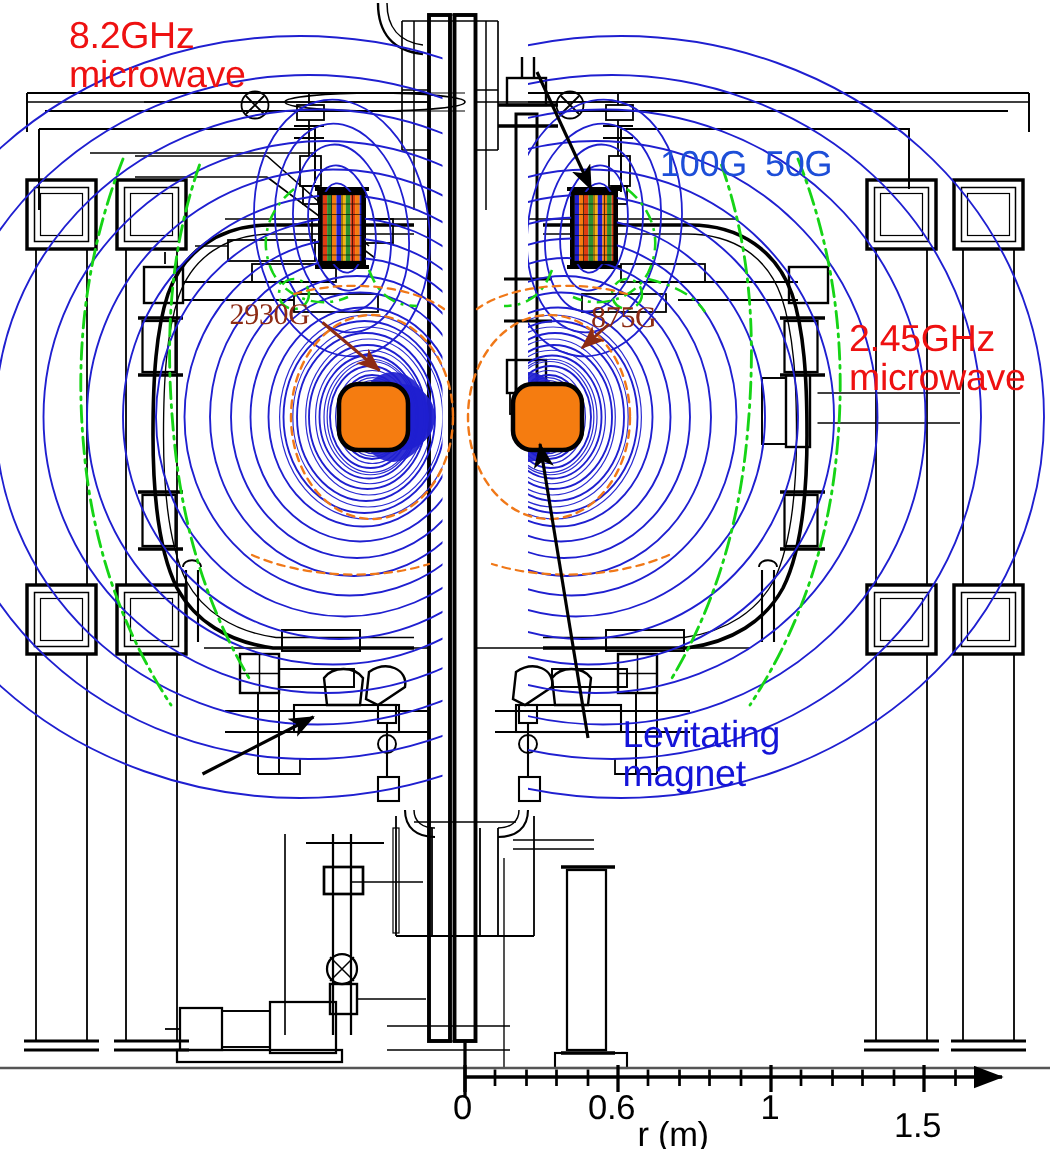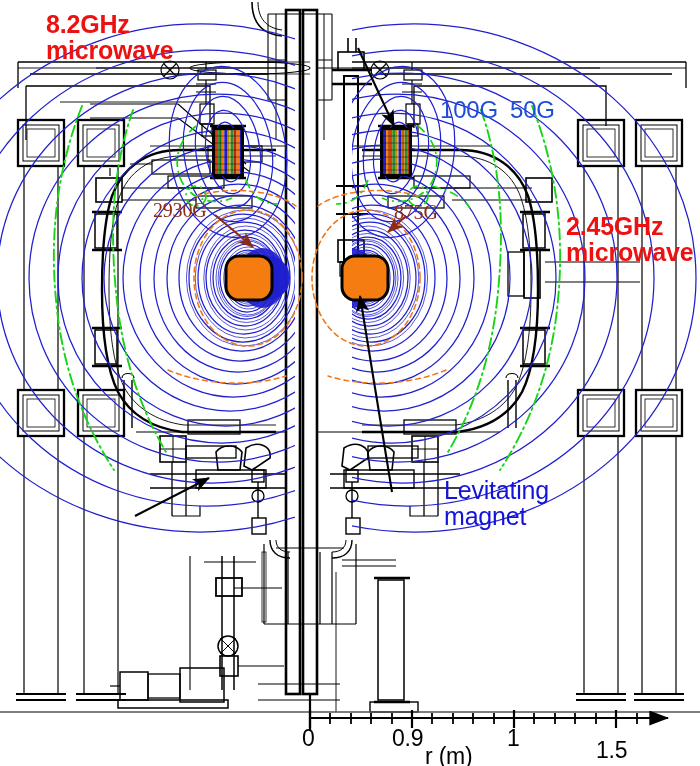--- a/index.html
+++ b/index.html
@@ -5,21 +5,21 @@
 <style>
   html,body{margin:0;padding:0;background:#ffffff;}
   body{
     width:700px;height:766px;overflow:hidden;position:relative;
     font-family:"Liberation Sans", sans-serif;
     -webkit-font-smoothing:antialiased;
   }
   #stage{position:absolute;left:0;top:0;width:700px;height:766px;}
   svg.layer{position:absolute;left:0;top:0;width:700px;height:766px;}
   .lbl{position:absolute;white-space:pre;line-height:1.02;letter-spacing:-0.2px;}
-  .lbl-red{color:#ee1111;font-size:25px;font-weight:700;}
+  .lbl-red{color:#ee1111;font-size:25px;font-weight:400;}
   .lbl-blue{color:#1414d8;font-size:25px;font-weight:400;}
   .lbl-green{color:#1d4ed8;font-size:24px;font-weight:400;}
   .lbl-black{color:#000000;font-size:23px;font-weight:400;}
   .lbl-dkred{color:#8d2b14;font-size:20px;font-weight:400;font-family:"Liberation Serif",serif;}
   .lbl-axis{color:#000000;font-size:23px;font-weight:400;}
   .lbl-axttl{color:#000000;font-size:23px;font-weight:400;}
 </style>
 </head>
 <body>
 
@@ -557,31 +557,31 @@
     </g>
   </svg>
 
   <div class="lbl lbl-red" style="left:46px; top:12px;">8.2GHz
 microwave</div>
 
   <div class="lbl lbl-red" style="left:566px; top:214px;">2.45GHz
 microwave</div>
 
 
-  <div class="lbl lbl-blue" style="left:444px; top:478px;">Levitating
+  <div class="lbl lbl-blue" style="left:415px; top:478px;">Levitating
 magnet</div>
 
 
   <div class="lbl lbl-green" style="left:440px; top:98px;">100G</div>
 
   <div class="lbl lbl-green" style="left:510px; top:98px;">50G</div>
 
   <div class="lbl lbl-dkred" style="left:153px; top:200px;">2930G</div>
 
   <div class="lbl lbl-dkred" style="left:394px; top:202px;">875G</div>
 
   <div class="lbl lbl-axis" style="left:302px; top:727px;">0</div>
-  <div class="lbl lbl-axis" style="left:392px; top:727px;">0.9</div>
+  <div class="lbl lbl-axis" style="left:392px; top:727px;">0.6</div>
   <div class="lbl lbl-axis" style="left:507px; top:727px;">1</div>
   <div class="lbl lbl-axis" style="left:596px; top:727px;margin-top:12px;">1.5</div>
   <div class="lbl lbl-axttl" style="left:425px; top:745px;">r (m)</div>
 
 </div>
 
 </body></html>

